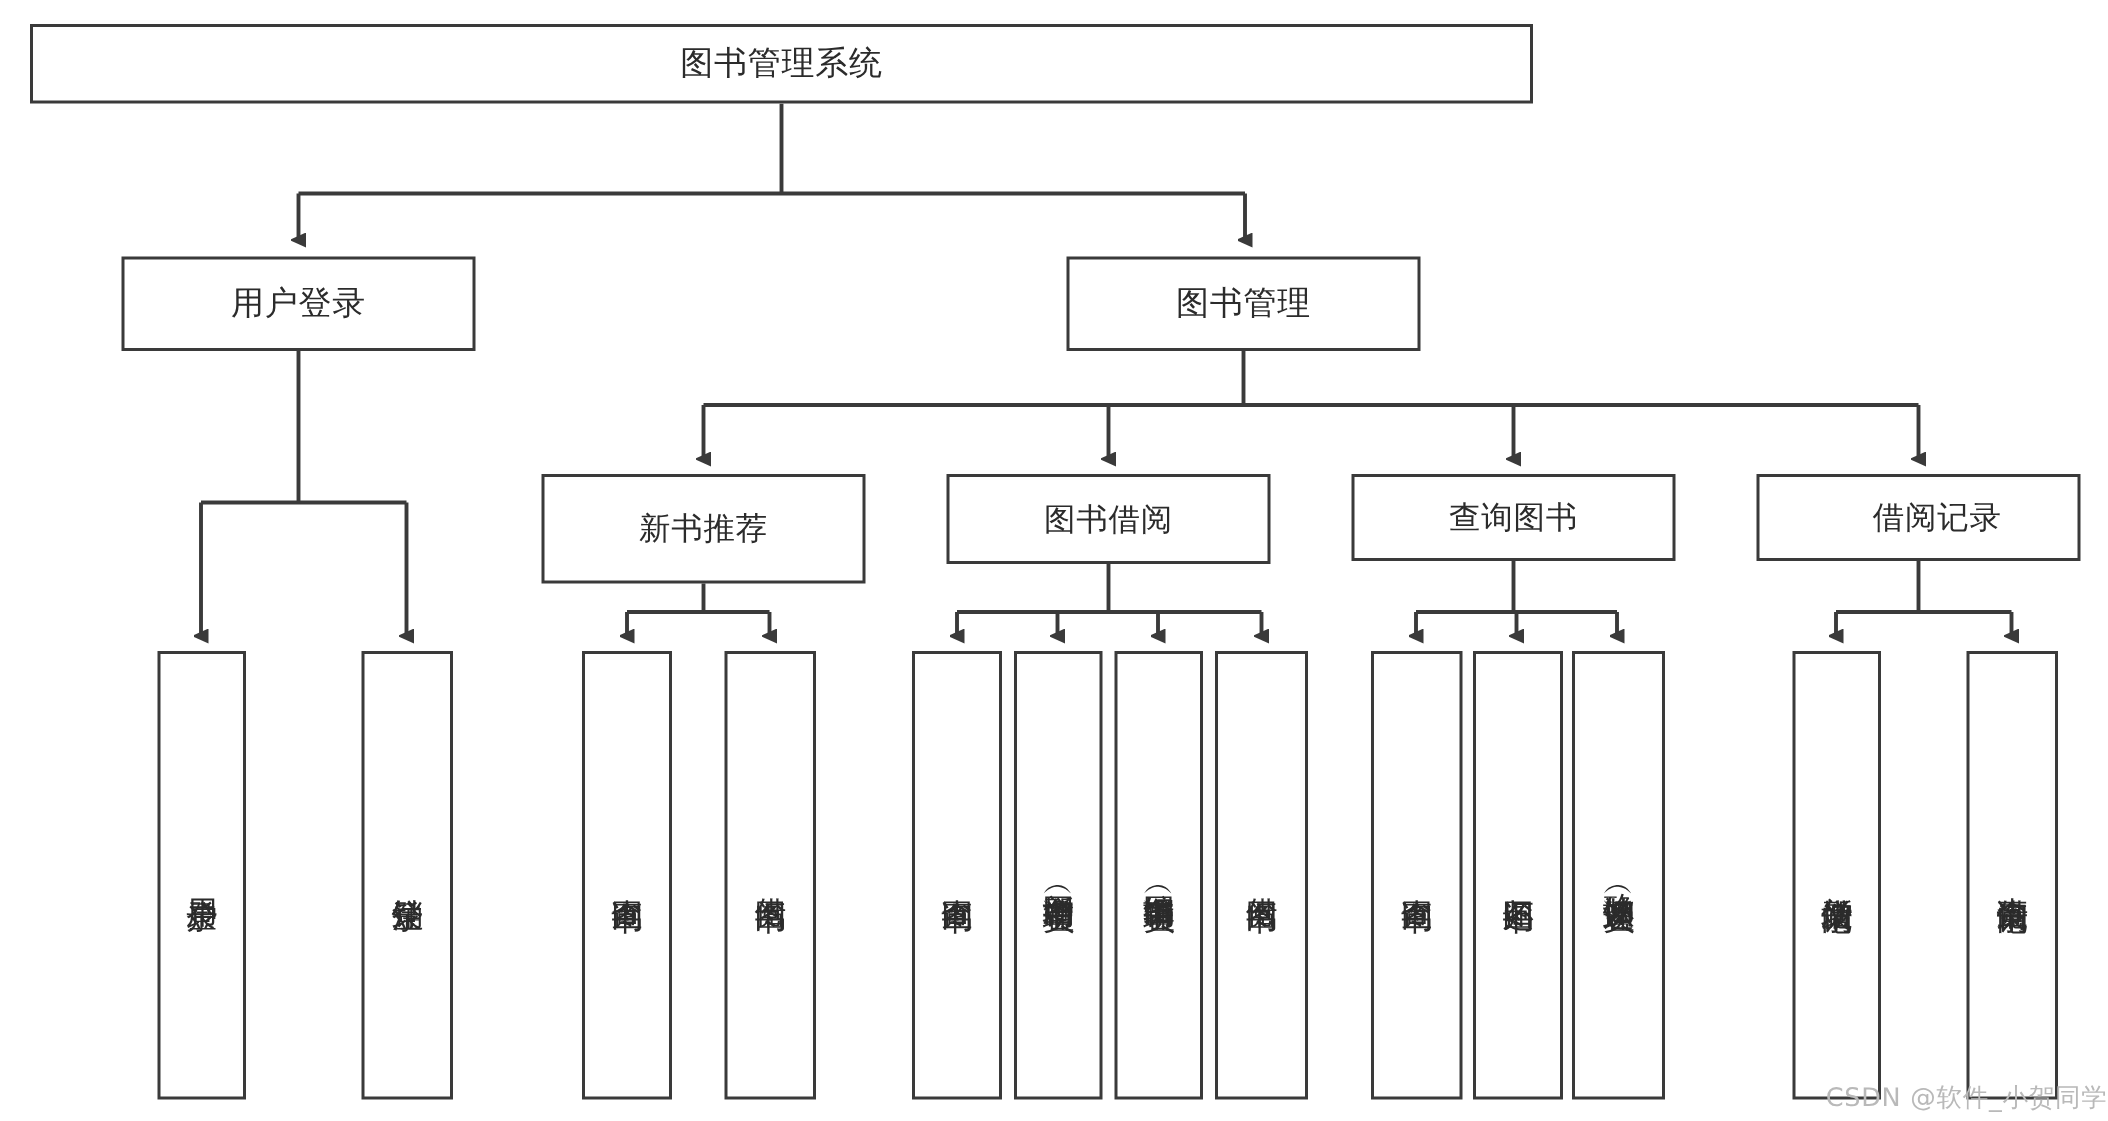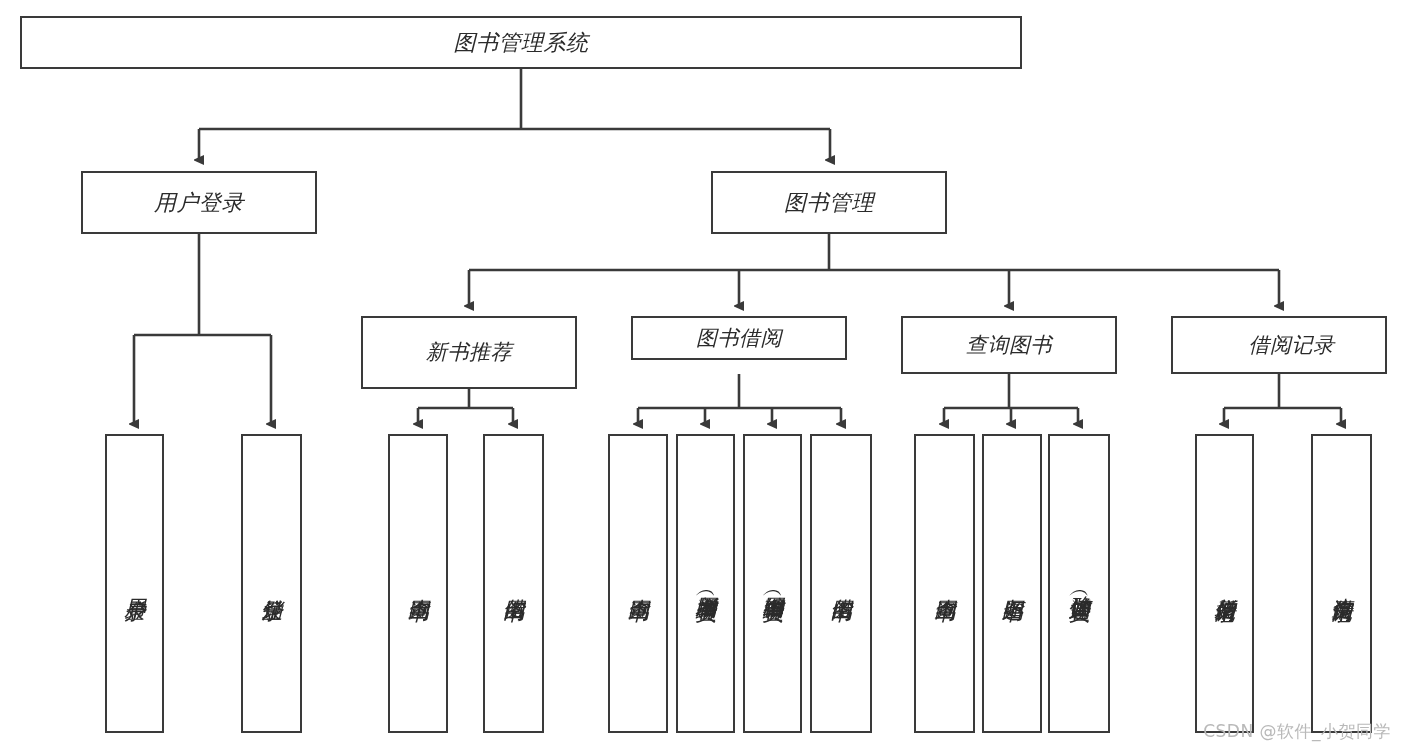--- a/index.html
+++ b/index.html
@@ -27,21 +27,20 @@
   }
   .node {
     position: absolute;
     box-sizing: border-box;
     border: 2px solid #3a3a3a;
     background: #ffffff;
     display: flex;
     align-items: center;
     justify-content: center;
     color: #2b2b2b;
-    font-style: italic;
   }
   .node .lbl {
     font-size: 21px;
     line-height: 1.25;
     letter-spacing: 0.5px;
     white-space: nowrap;
   }
   .node.vertical {
     align-items: center;
     justify-content: center;
@@ -54,21 +53,21 @@
     letter-spacing: 1px;
     white-space: nowrap;
     max-height: 100%;
   }
   .node.root .lbl { font-size: 22px; }
   .node.lvl1 .lbl { font-size: 22px; }
   .node.lvl2 .lbl { font-size: 21px; }
 
   #watermark {
     position: absolute;
-    right: 14px;
+    right: 0;
     bottom: 4px;
     font-size: 17px;
     color: #b9b9b9;
     letter-spacing: 0.5px;
     white-space: nowrap;
   }
 </style>
 </head>
 <body>
 
@@ -131,21 +130,21 @@
   <div class="node lvl1" style="left:81px; top:171px; width:236px; height:63px;">
     <span class="lbl">用户登录</span>
   </div>
   <div class="node lvl1" style="left:711px; top:171px; width:236px; height:63px;text-align:center;">
     <span class="lbl">图书管理</span>
   </div>
 
   <div class="node lvl2" style="left:361px; top:316px; width:216px; height:73px;">
     <span class="lbl">新书推荐</span>
   </div>
-  <div class="node lvl2" style="left:631px; top:316px; width:216px; height:44px;">
+  <div class="node lvl2" style="left:631px; top:316px; width:216px; height:60px;">
     <span class="lbl">图书借阅</span>
   </div>
   <div class="node lvl2" style="left:901px; top:316px; width:216px; height:58px;">
     <span class="lbl">查询图书</span>
   </div>
   <div class="node lvl2" style="left:1171px; top:316px; width:216px; height:58px;padding-left:25px;">
     <span class="lbl">借阅记录</span>
   </div>
 
   <div class="node vertical" style="left:105px; top:434px; width:59px; height:299px;">

